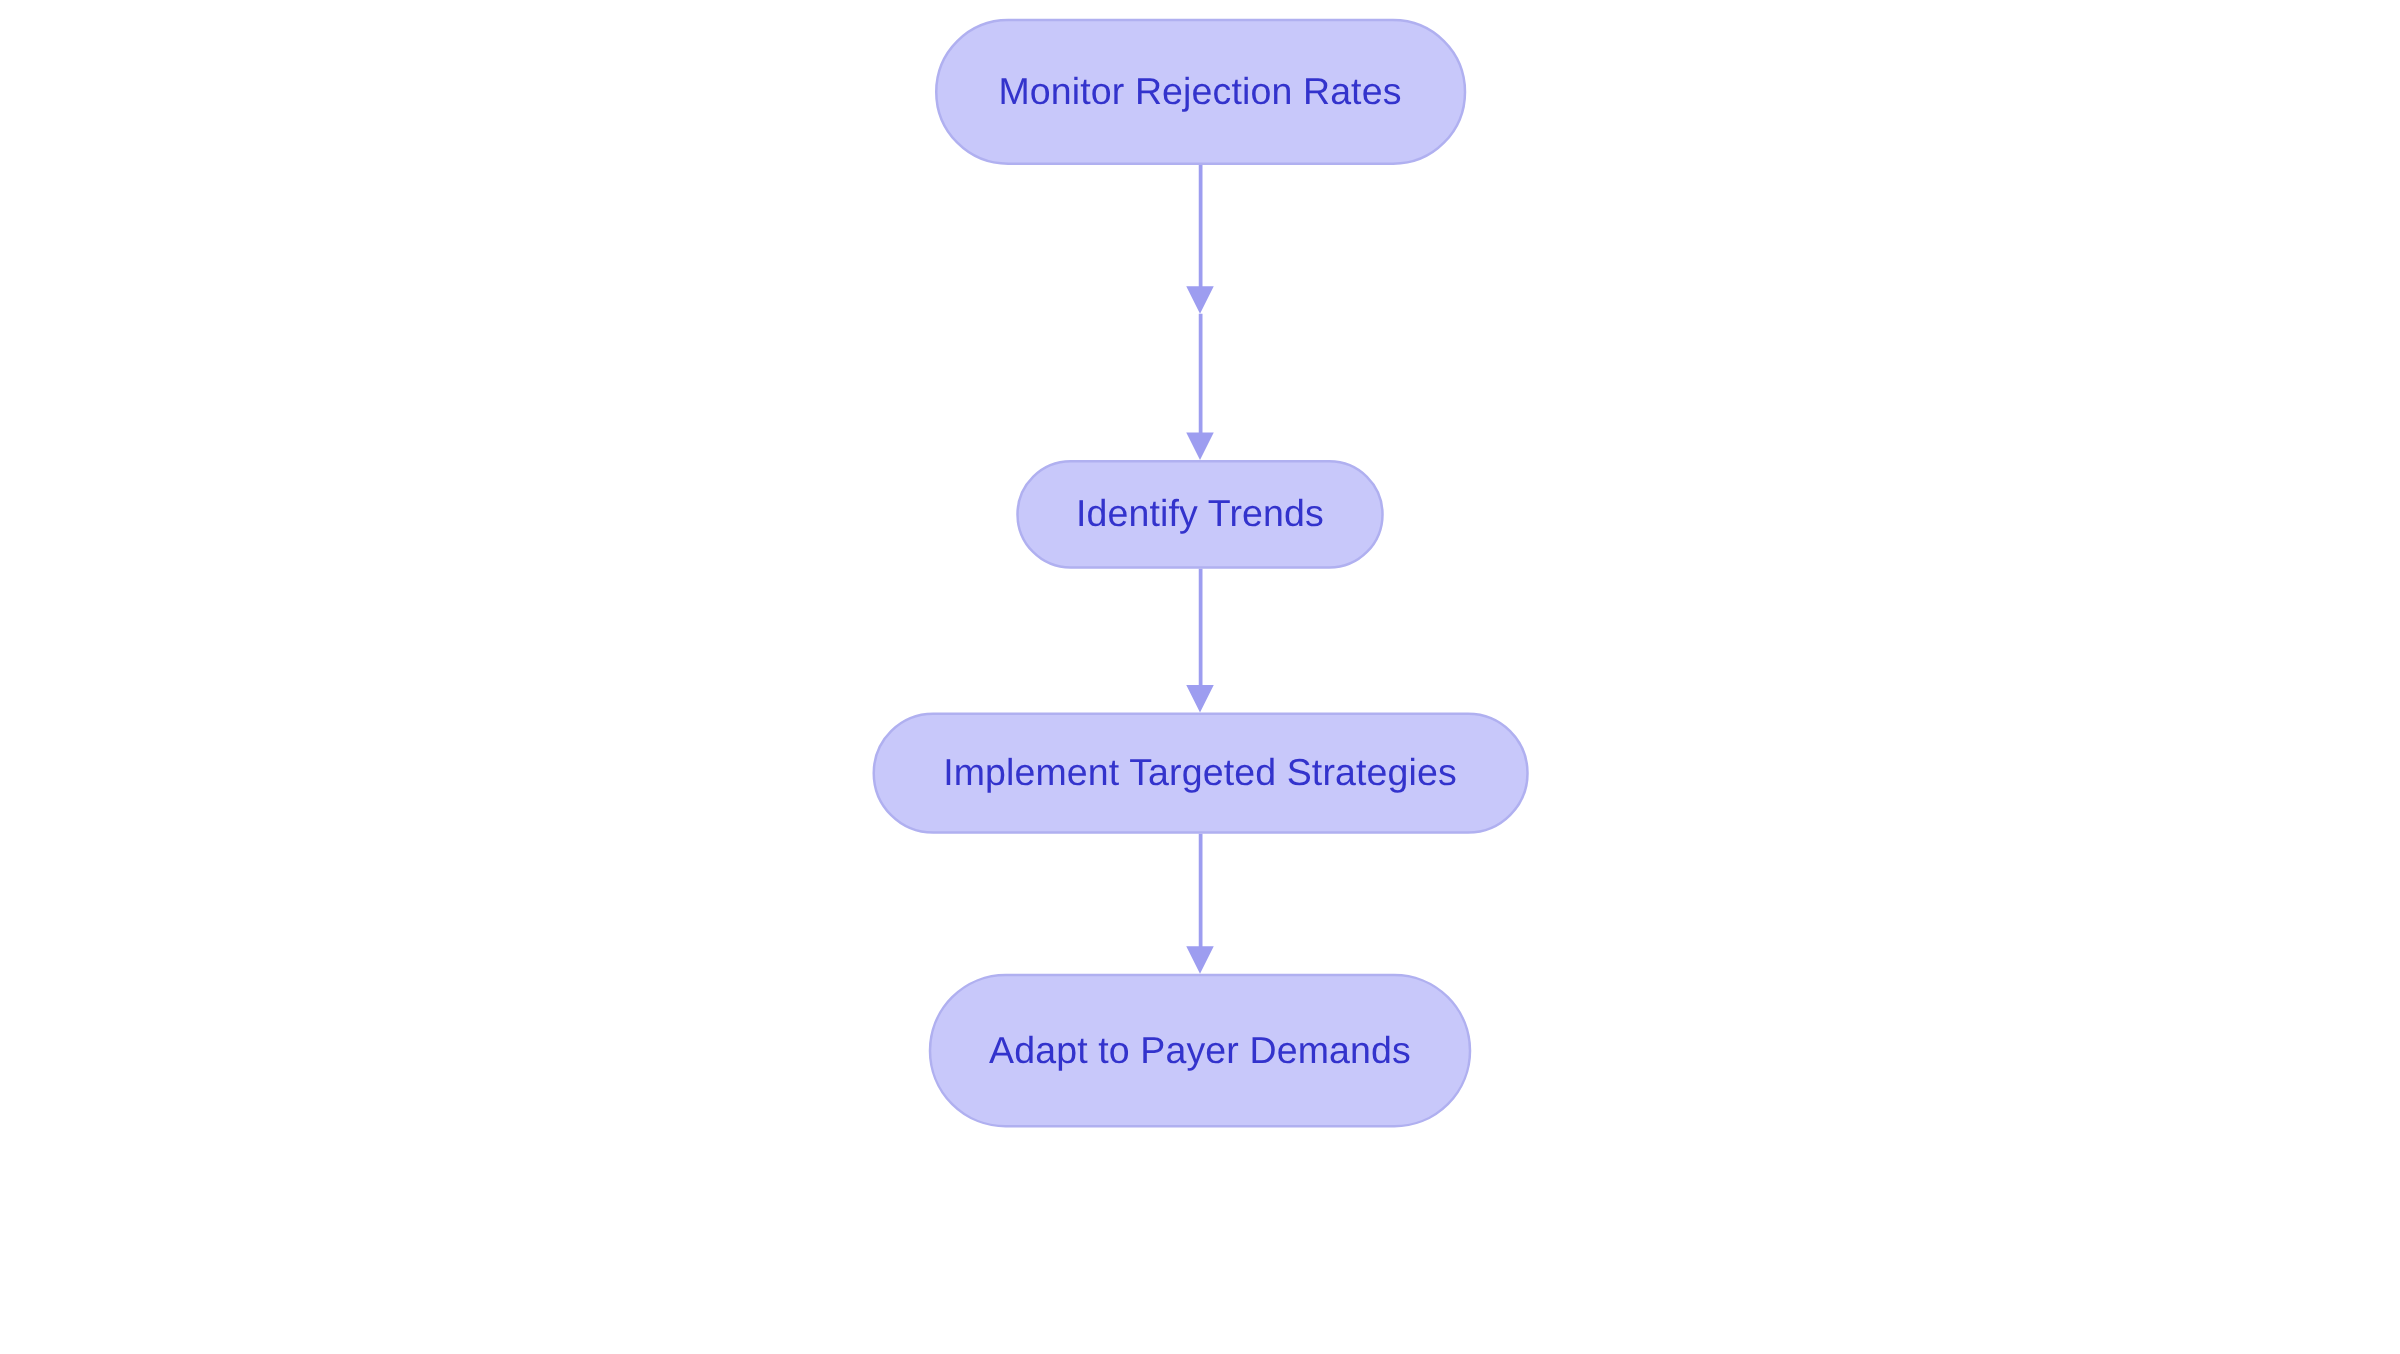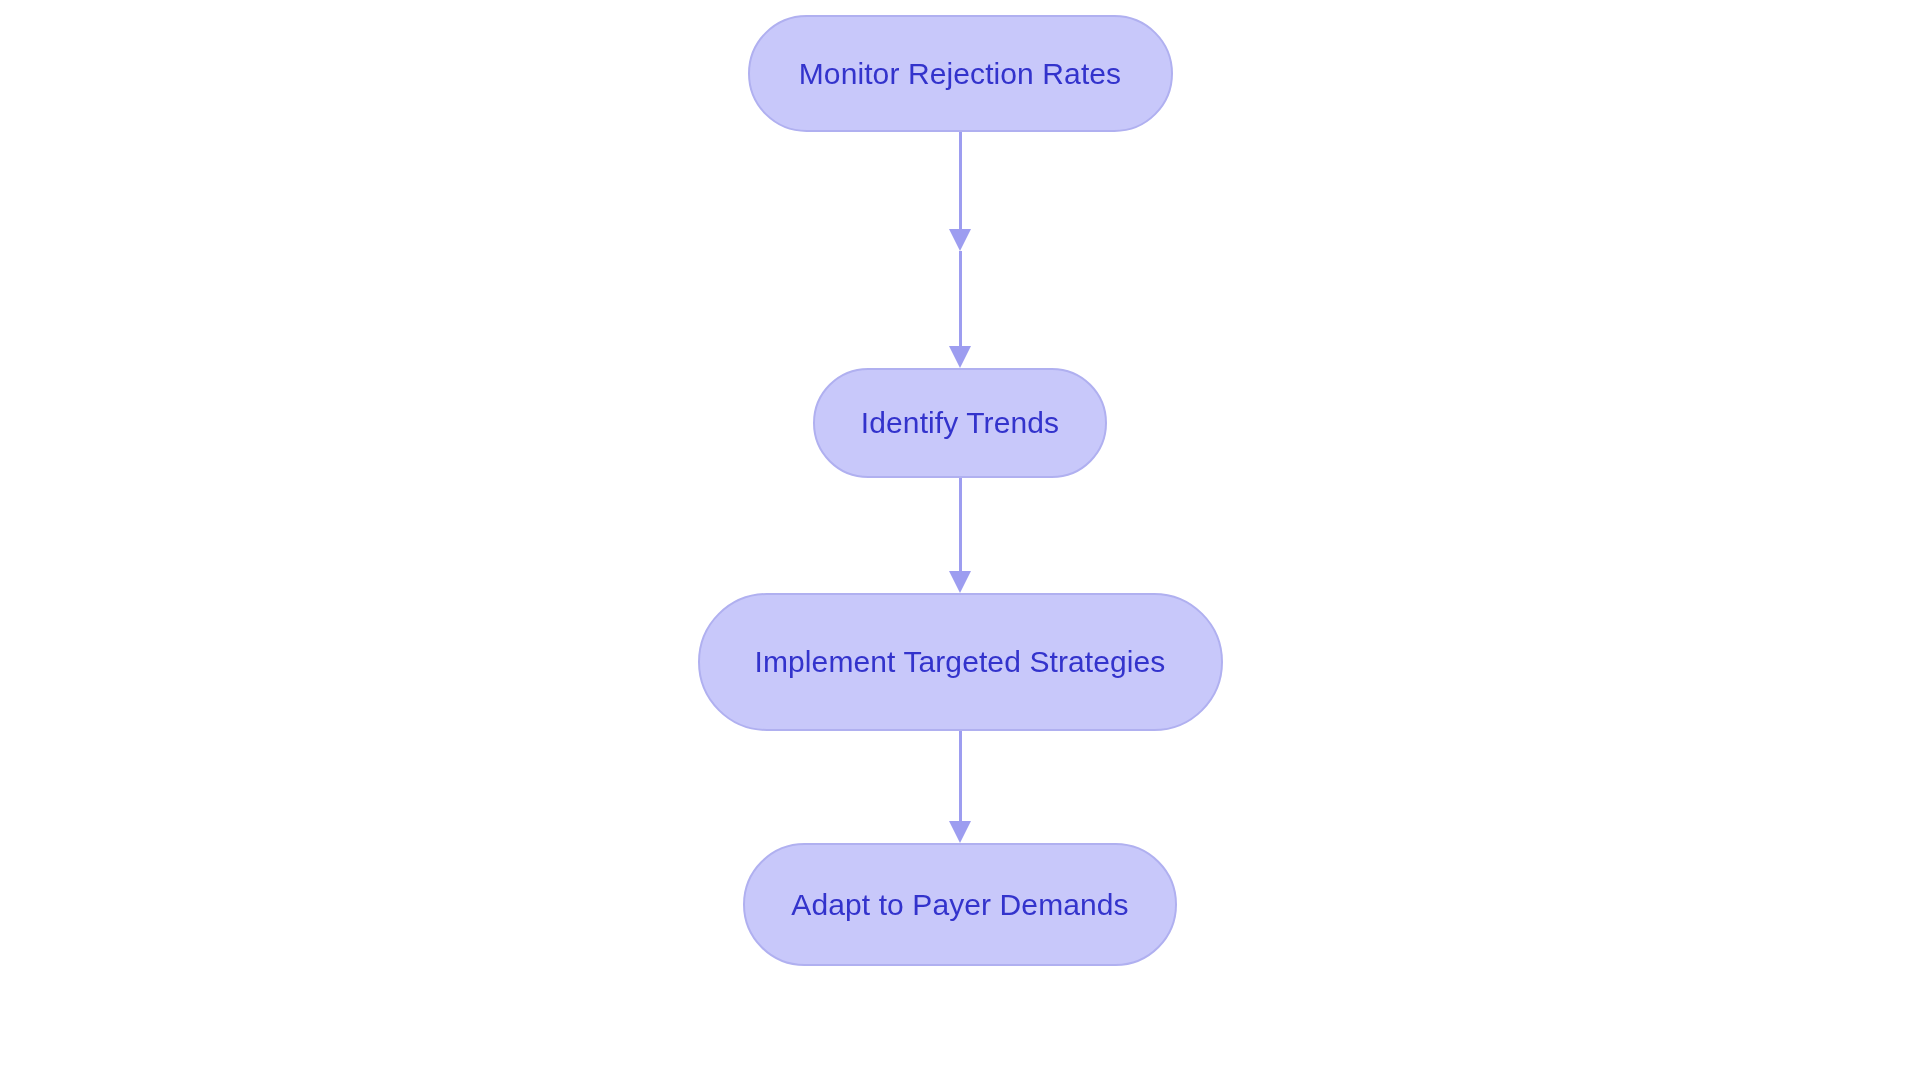--- a/index.html
+++ b/index.html
@@ -54,22 +54,22 @@
   }
   .node-label {
     display: block;
     color: #3333cc;
     font-size: 30px;
     white-space: nowrap;
   }
 
   .node.n-1 { min-width: 425px; height: 117px; margin-top: 15px; }
   .node.n-2 { min-width: 268px; height: 117px; }
-  .node.n-3 { min-width: 290px; height: 110px; }
-  .node.n-4 { min-width: 525px; height: 138px; }
+  .node.n-3 { min-width: 290px; height: 87px; }
+  .node.n-4 { min-width: 525px; height: 97px; }
   .node.n-5 { min-width: 430px; height: 123px; }
 
   
   .connector {
     position: relative;
     display: flex;
     flex-direction: column;
     align-items: center;
     justify-content: flex-start;
   }

